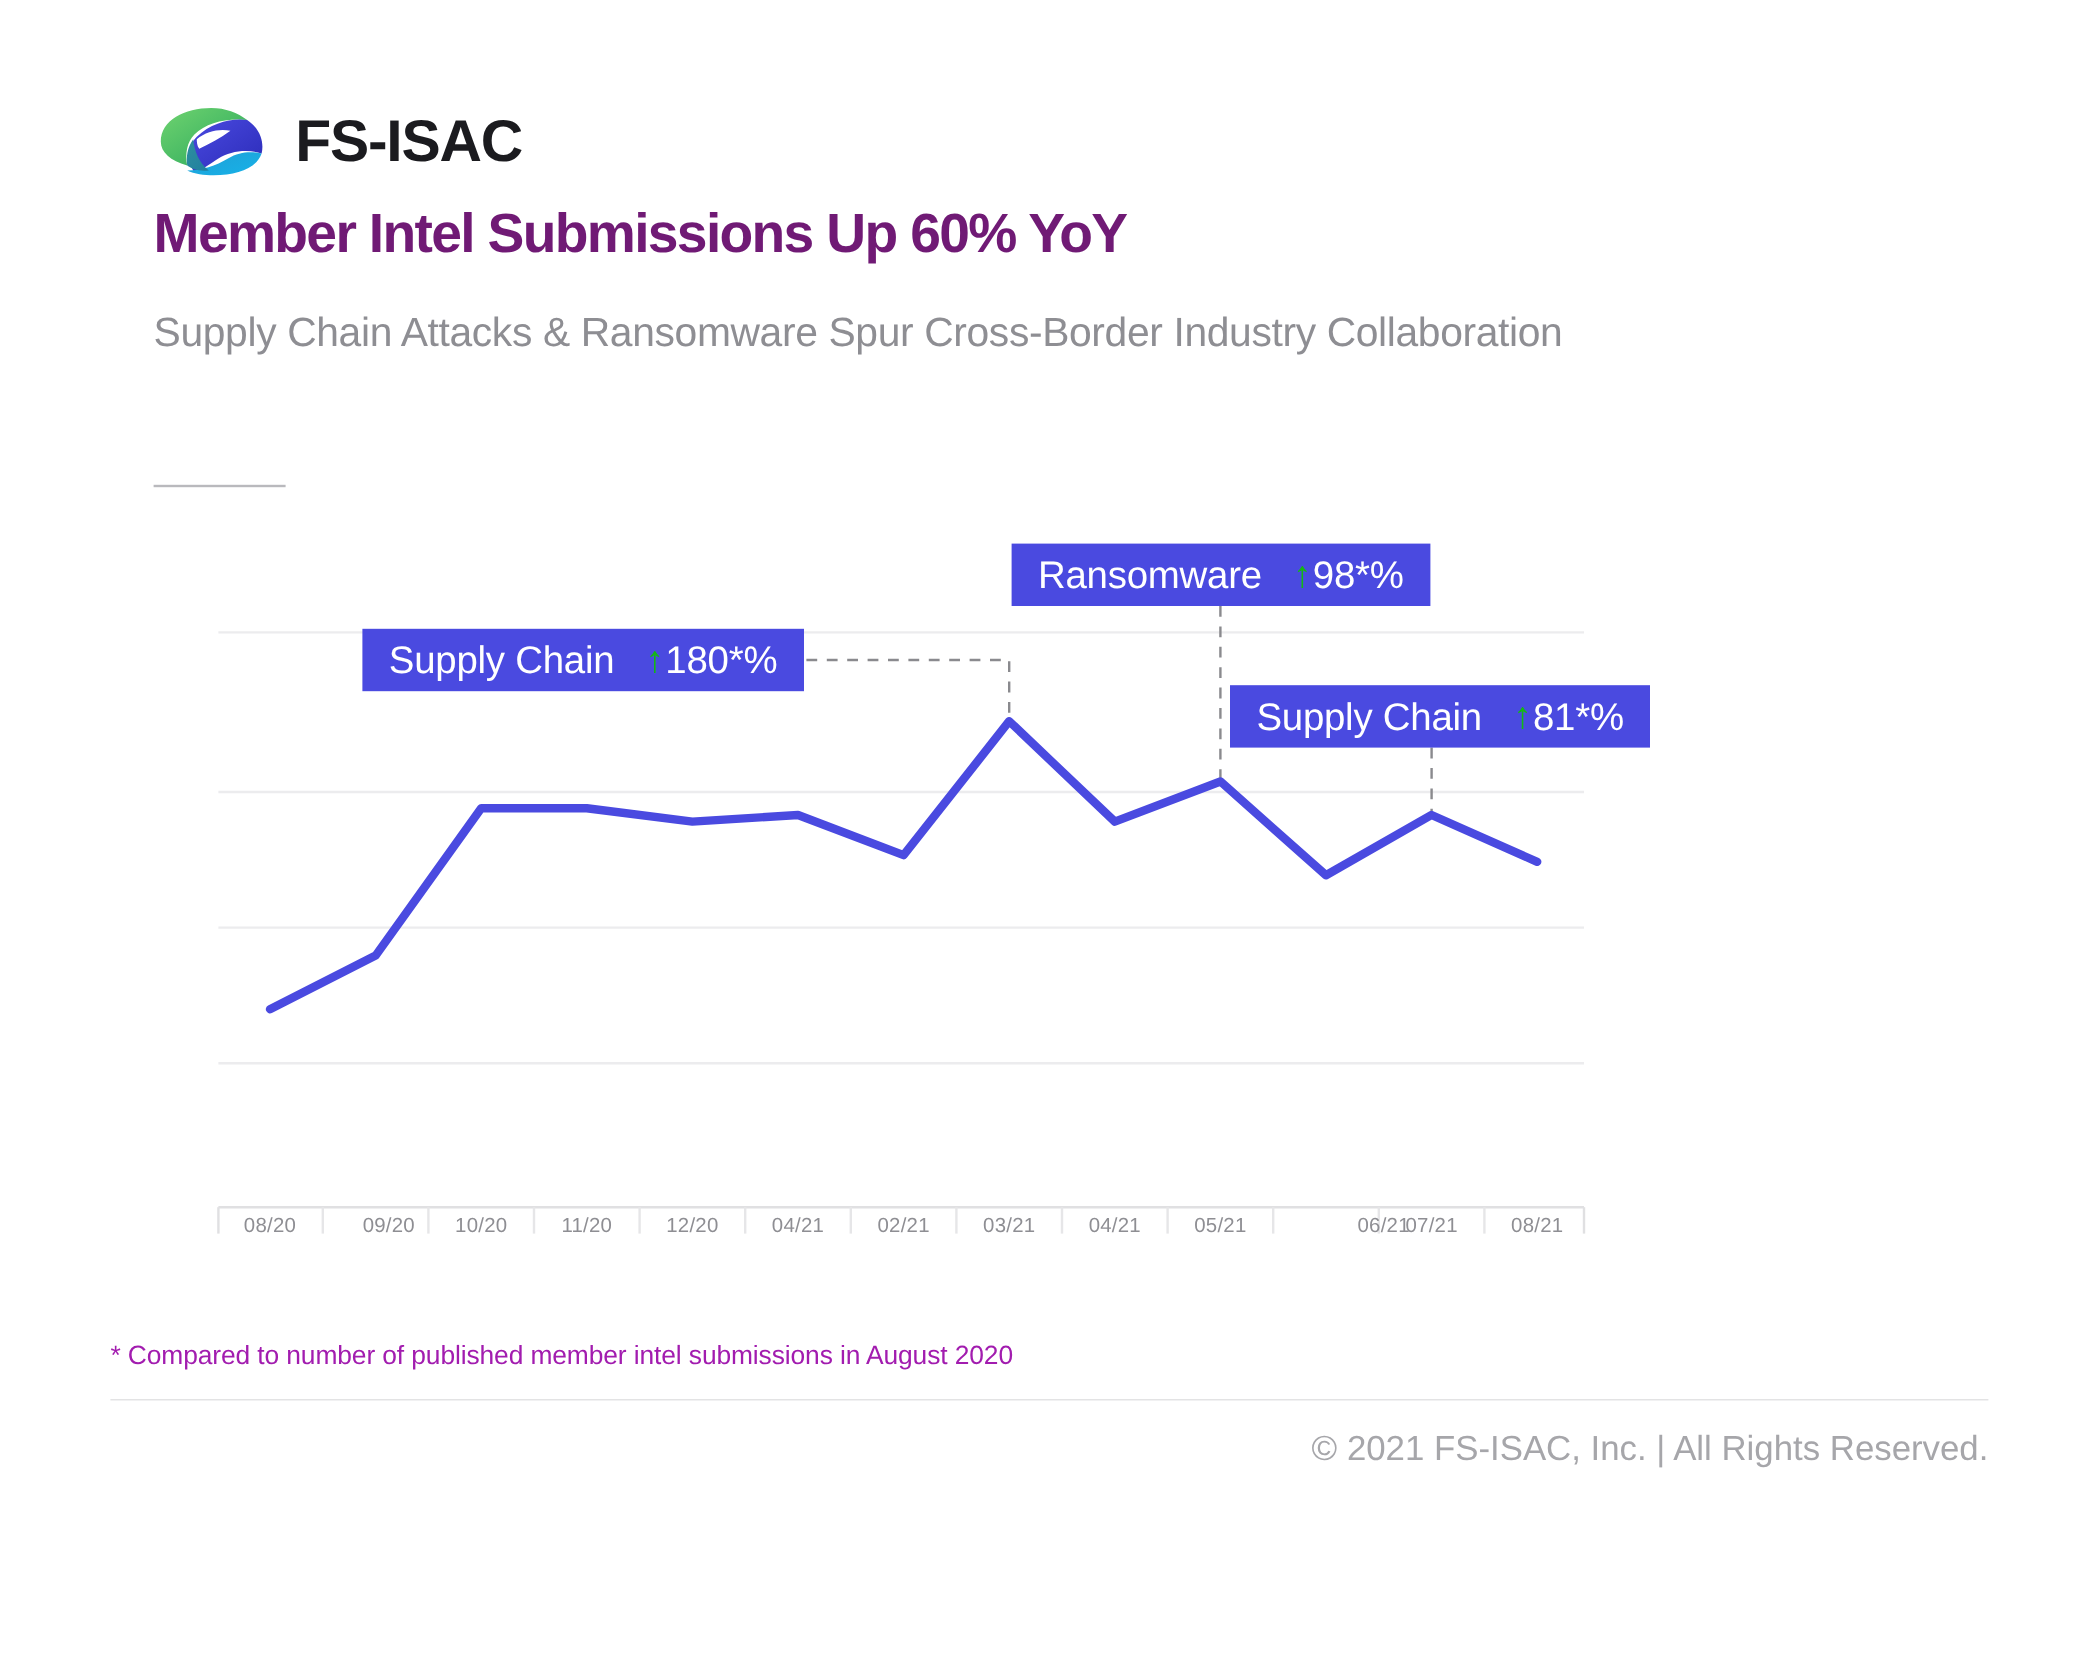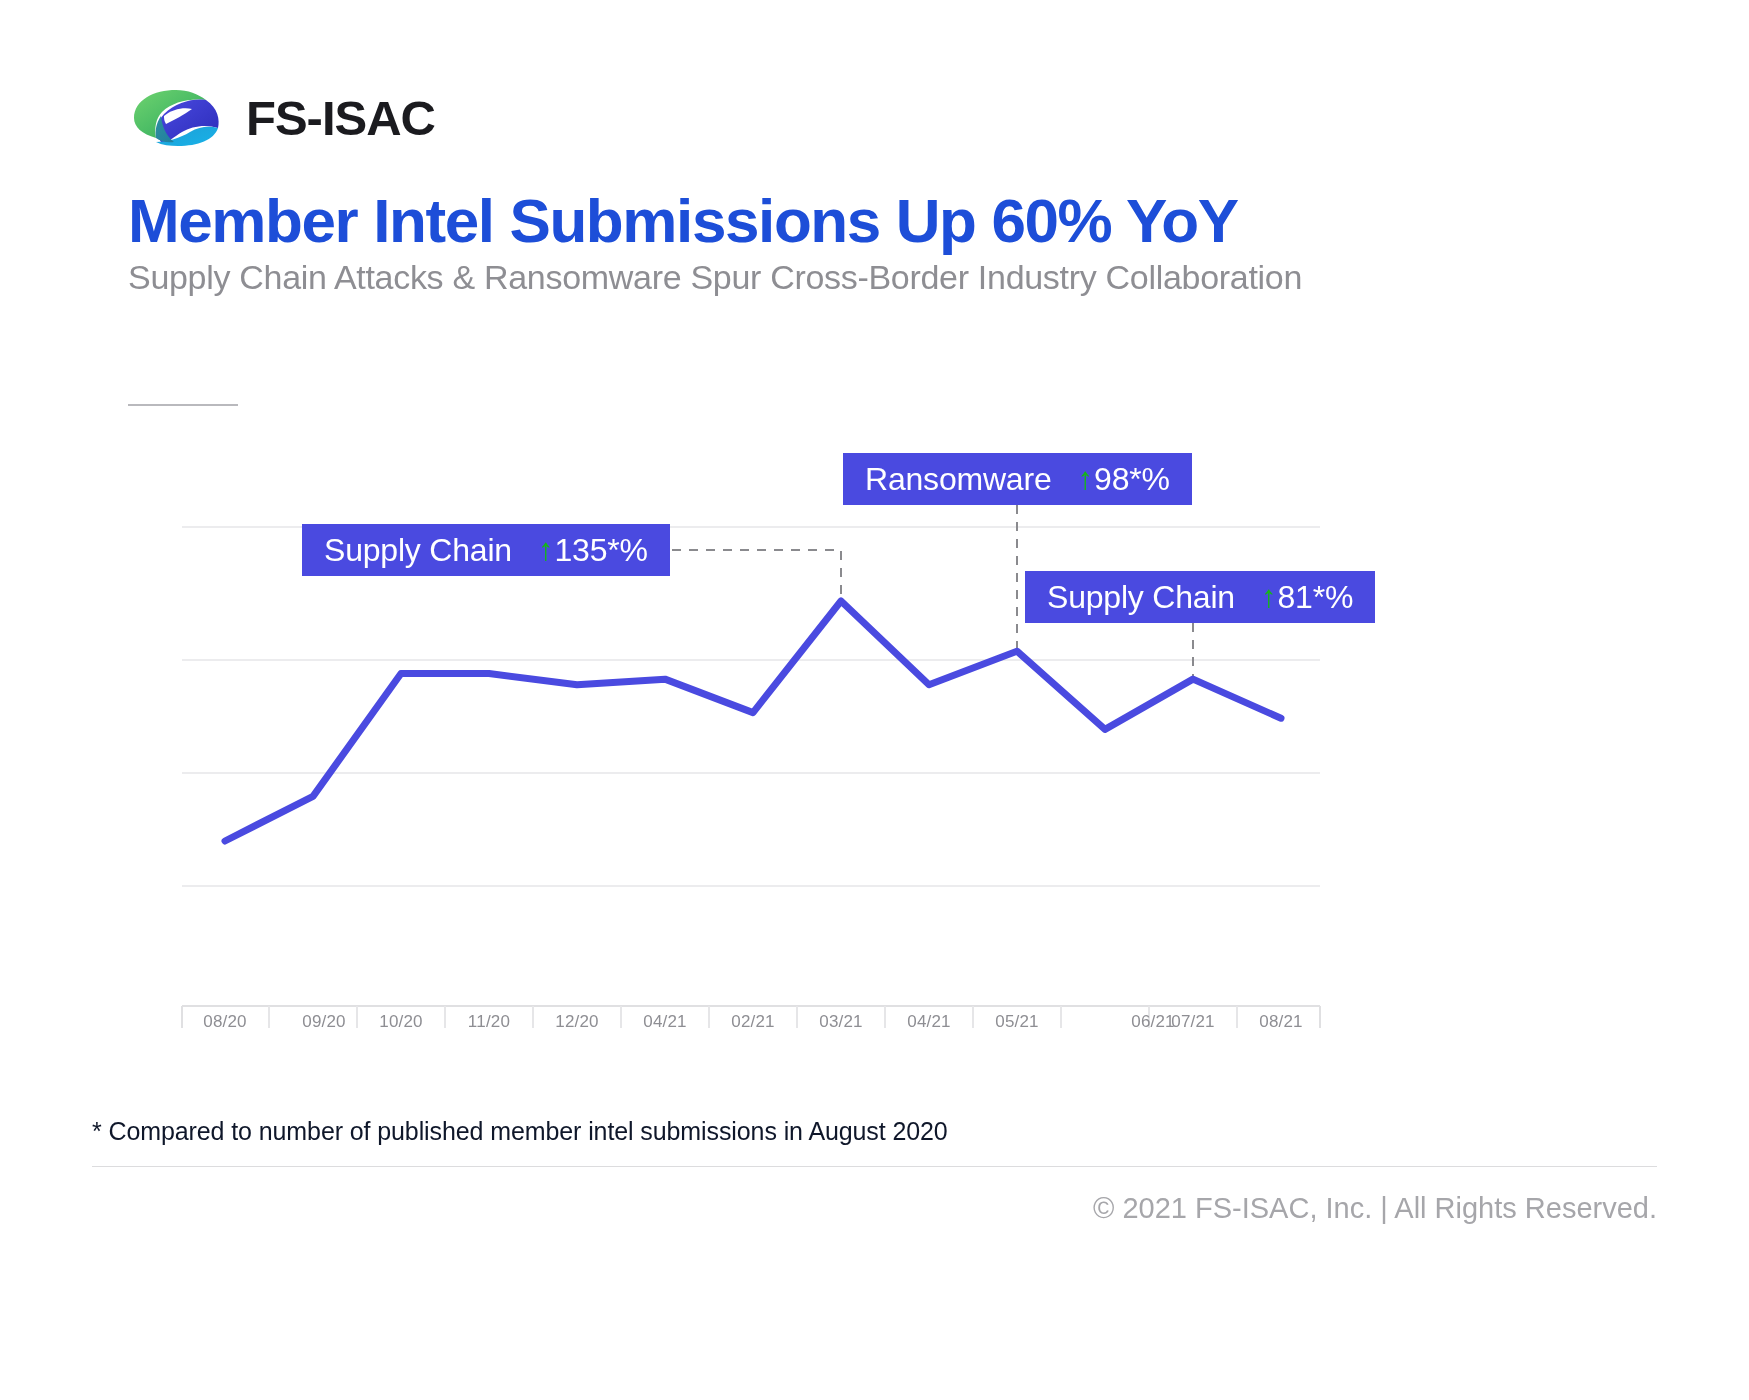--- a/index.html
+++ b/index.html
@@ -11,22 +11,22 @@
     position:relative;
   }
   .page{position:absolute;inset:0;}
 
   
   .logo-row{position:absolute;left:128px;top:88px;display:flex;align-items:center;gap:22px;}
   .logo-mark{width:96px;height:60px;display:block;}
   .logo-word{font-size:49px;font-weight:bold;color:#1b1b1f;letter-spacing:-1px;
              font-family:"Liberation Sans", sans-serif;}
 
-  .headline{position:absolute;left:128px;top:188px;width:1500px;
-            font-size:62px;font-weight:bold;color:#1d4ed8;letter-spacing:-1.4px;
+  .headline{position:absolute;left:128px;top:170px;width:1500px;
+            font-size:46px;font-weight:bold;color:#701a75;letter-spacing:-1.4px;
             line-height:1.05;white-space:nowrap;}
   .subhead{position:absolute;left:128px;top:258px;width:1520px;
            font-size:34px;font-weight:400;color:#8e8e93;letter-spacing:-0.3px;
            white-space:nowrap;}
   .rule{position:absolute;left:128px;top:404px;width:110px;height:2px;background:#b9b9bd;}
 
   
   .chart{position:absolute;left:0;top:420px;width:1749px;height:700px;}
   .chart svg{display:block;}
 
@@ -43,21 +43,21 @@
   #callout-supply-122{left:302px;top:524px;}
   #callout-ransomware-98{left:843px;top:453px;}
   #callout-supply-81{left:1025px;top:571px;}
 
   
   .xlabels{position:absolute;left:0;top:1012px;width:1749px;height:30px;}
   .xlabels span{position:absolute;transform:translateX(-50%);
                 font-size:17px;color:#8e8e93;letter-spacing:0.2px;}
 
   
-  .footnote{position:absolute;left:92px;top:1117px;font-size:25px;color:#0f172a;
+  .footnote{position:absolute;left:92px;top:1117px;font-size:22px;color:#a21caf;
             letter-spacing:-0.1px;}
   .footrule{position:absolute;left:92px;top:1166px;width:1565px;height:1px;background:#dcdcde;}
   .copyright{position:absolute;right:92px;top:1192px;font-size:29px;color:#a6a6aa;}
 </style>
 </head>
 <body>
 
 <div class="page">
 
   <div class="logo-row">
@@ -124,21 +124,21 @@
           <line x1="1149" x2="1149" y1="586" y2="608" stroke="#e6e6e8" stroke-width="2"></line>
           <line x1="1237" x2="1237" y1="586" y2="608" stroke="#e6e6e8" stroke-width="2"></line>
         </g>
     </svg>
   </div>
 
   <div class="callout" id="callout-supply-122">
     <span class="cl-name">Supply Chain</span>
     <span class="cl-gap"></span>
     <span class="cl-arrow">↑</span>
-    <span class="cl-val">135*%</span>
+    <span class="cl-val">180*%</span>
   </div>
 
   <div class="callout" id="callout-ransomware-98">
     <span class="cl-name">Ransomware</span>
     <span class="cl-gap"></span>
     <span class="cl-arrow">↑</span>
     <span class="cl-val">98*%</span>
   </div>
 
   <div class="callout" id="callout-supply-81">

